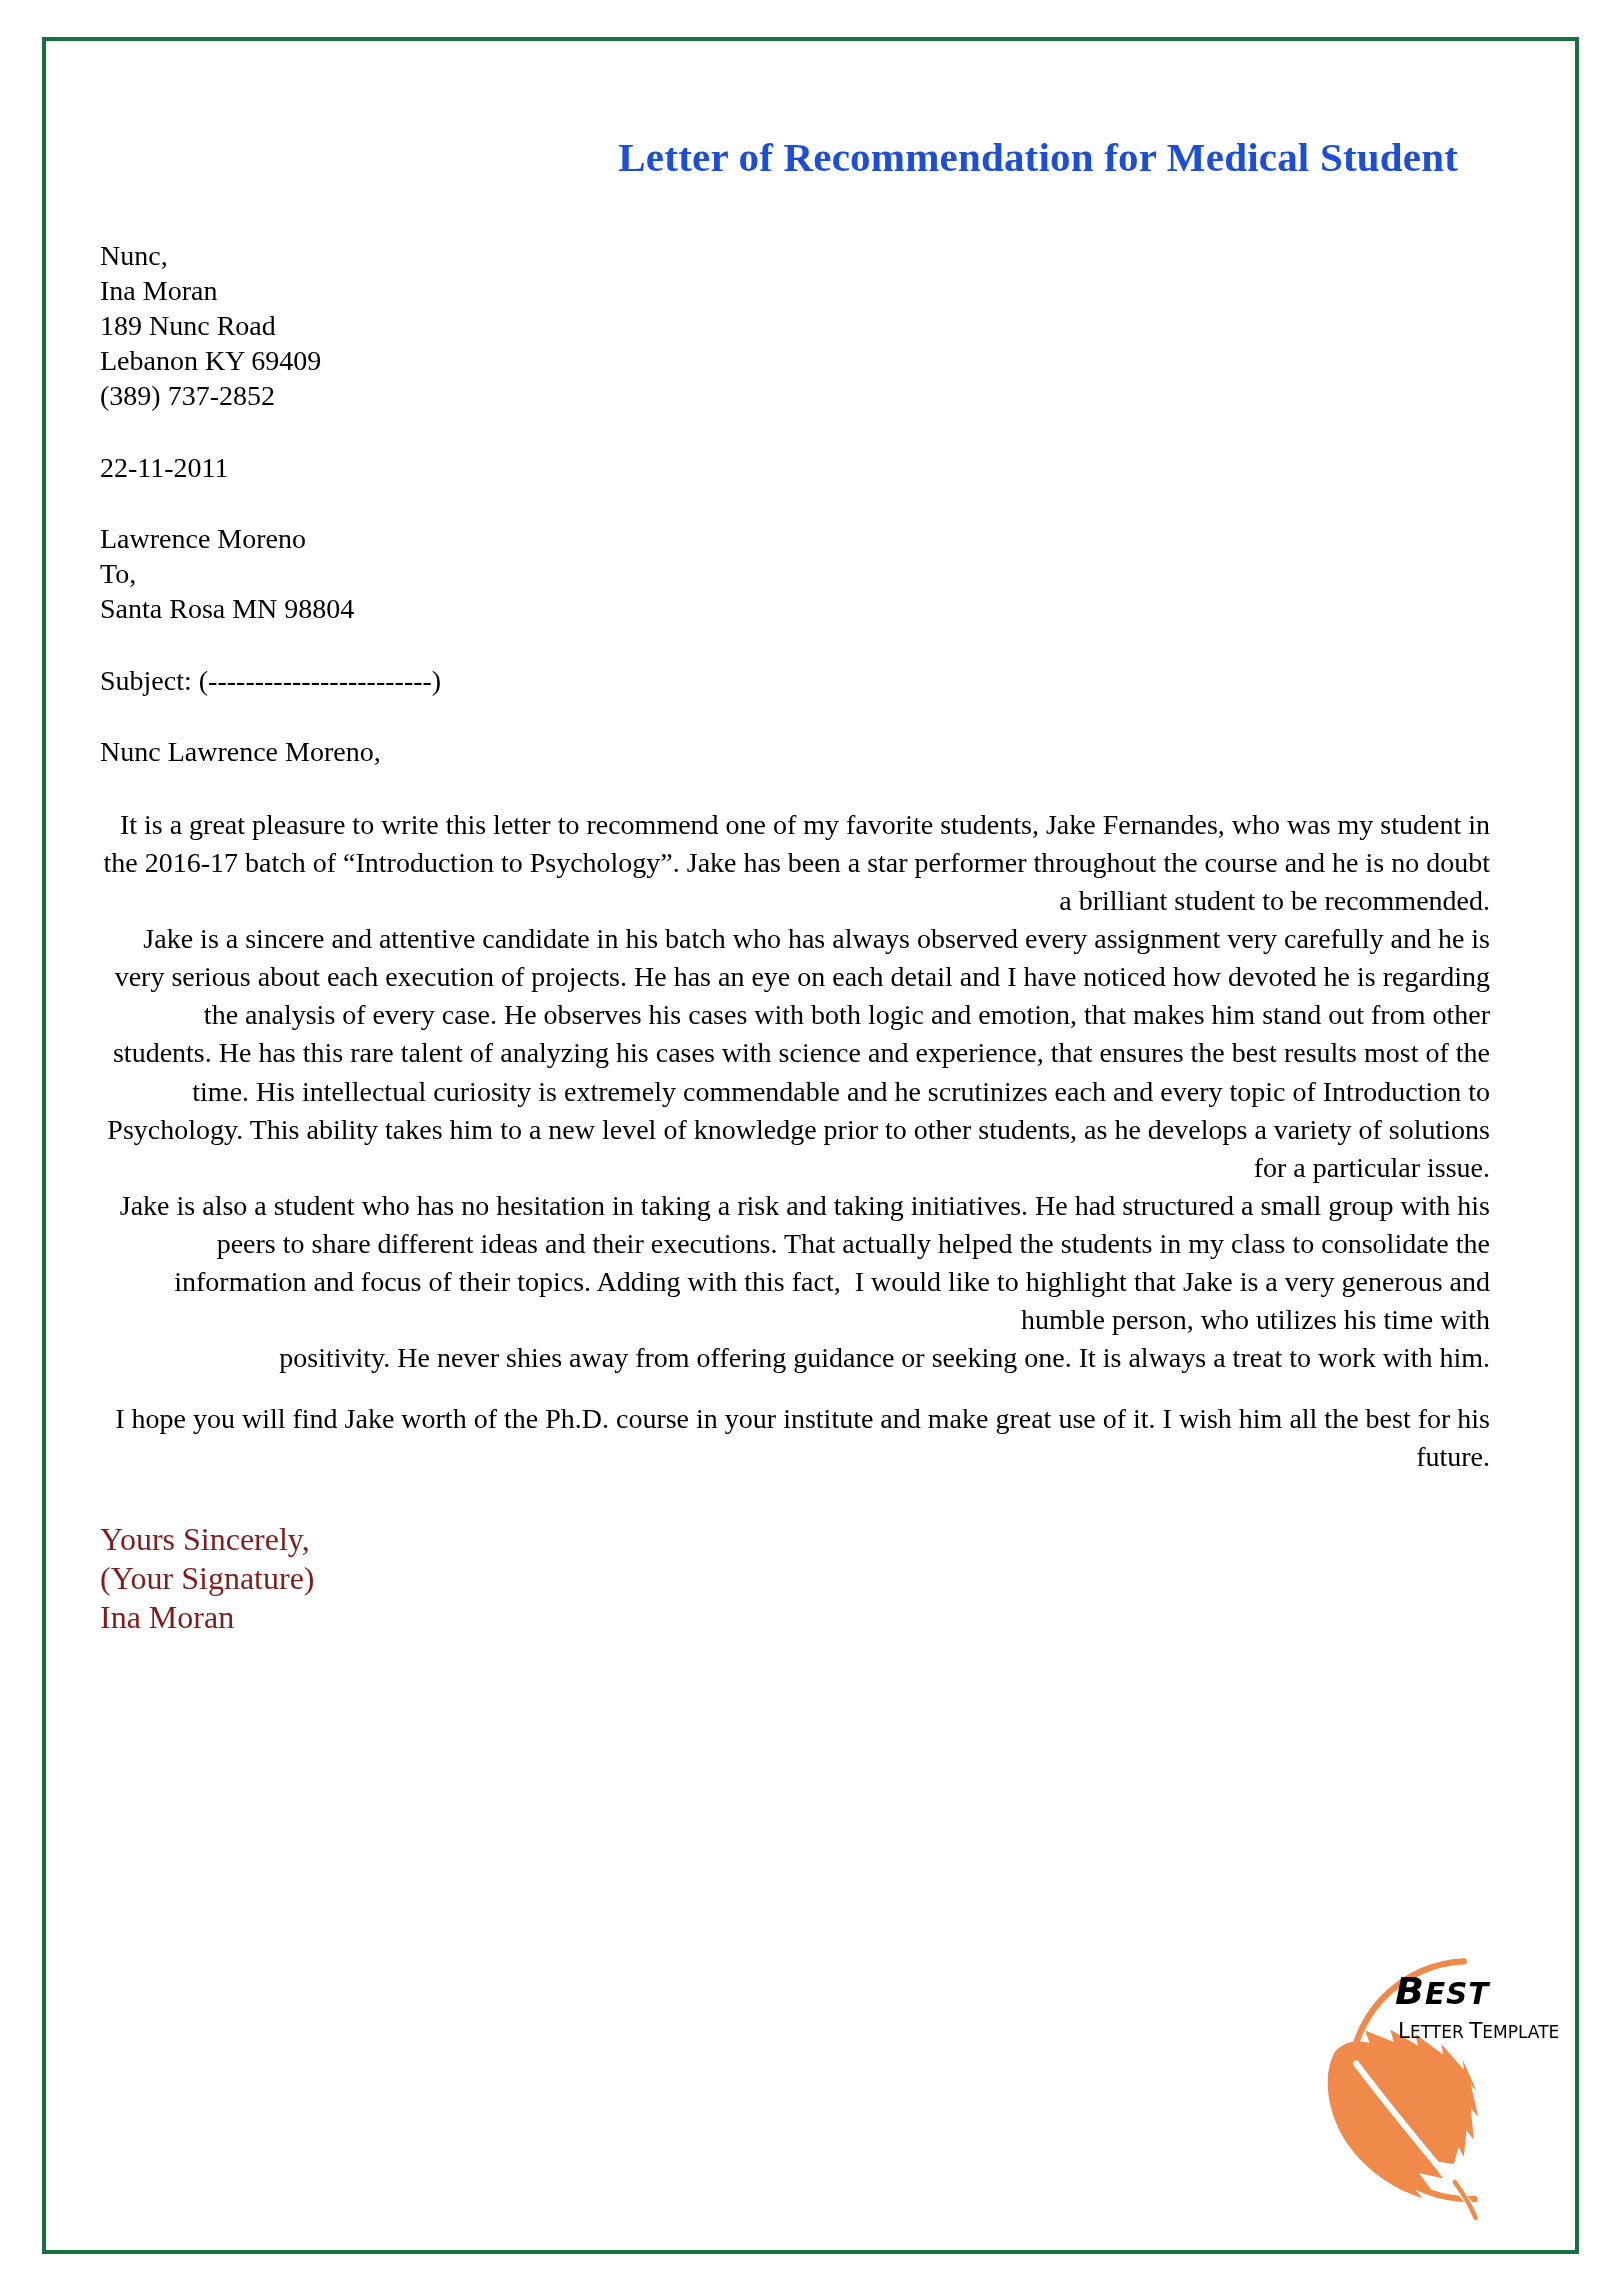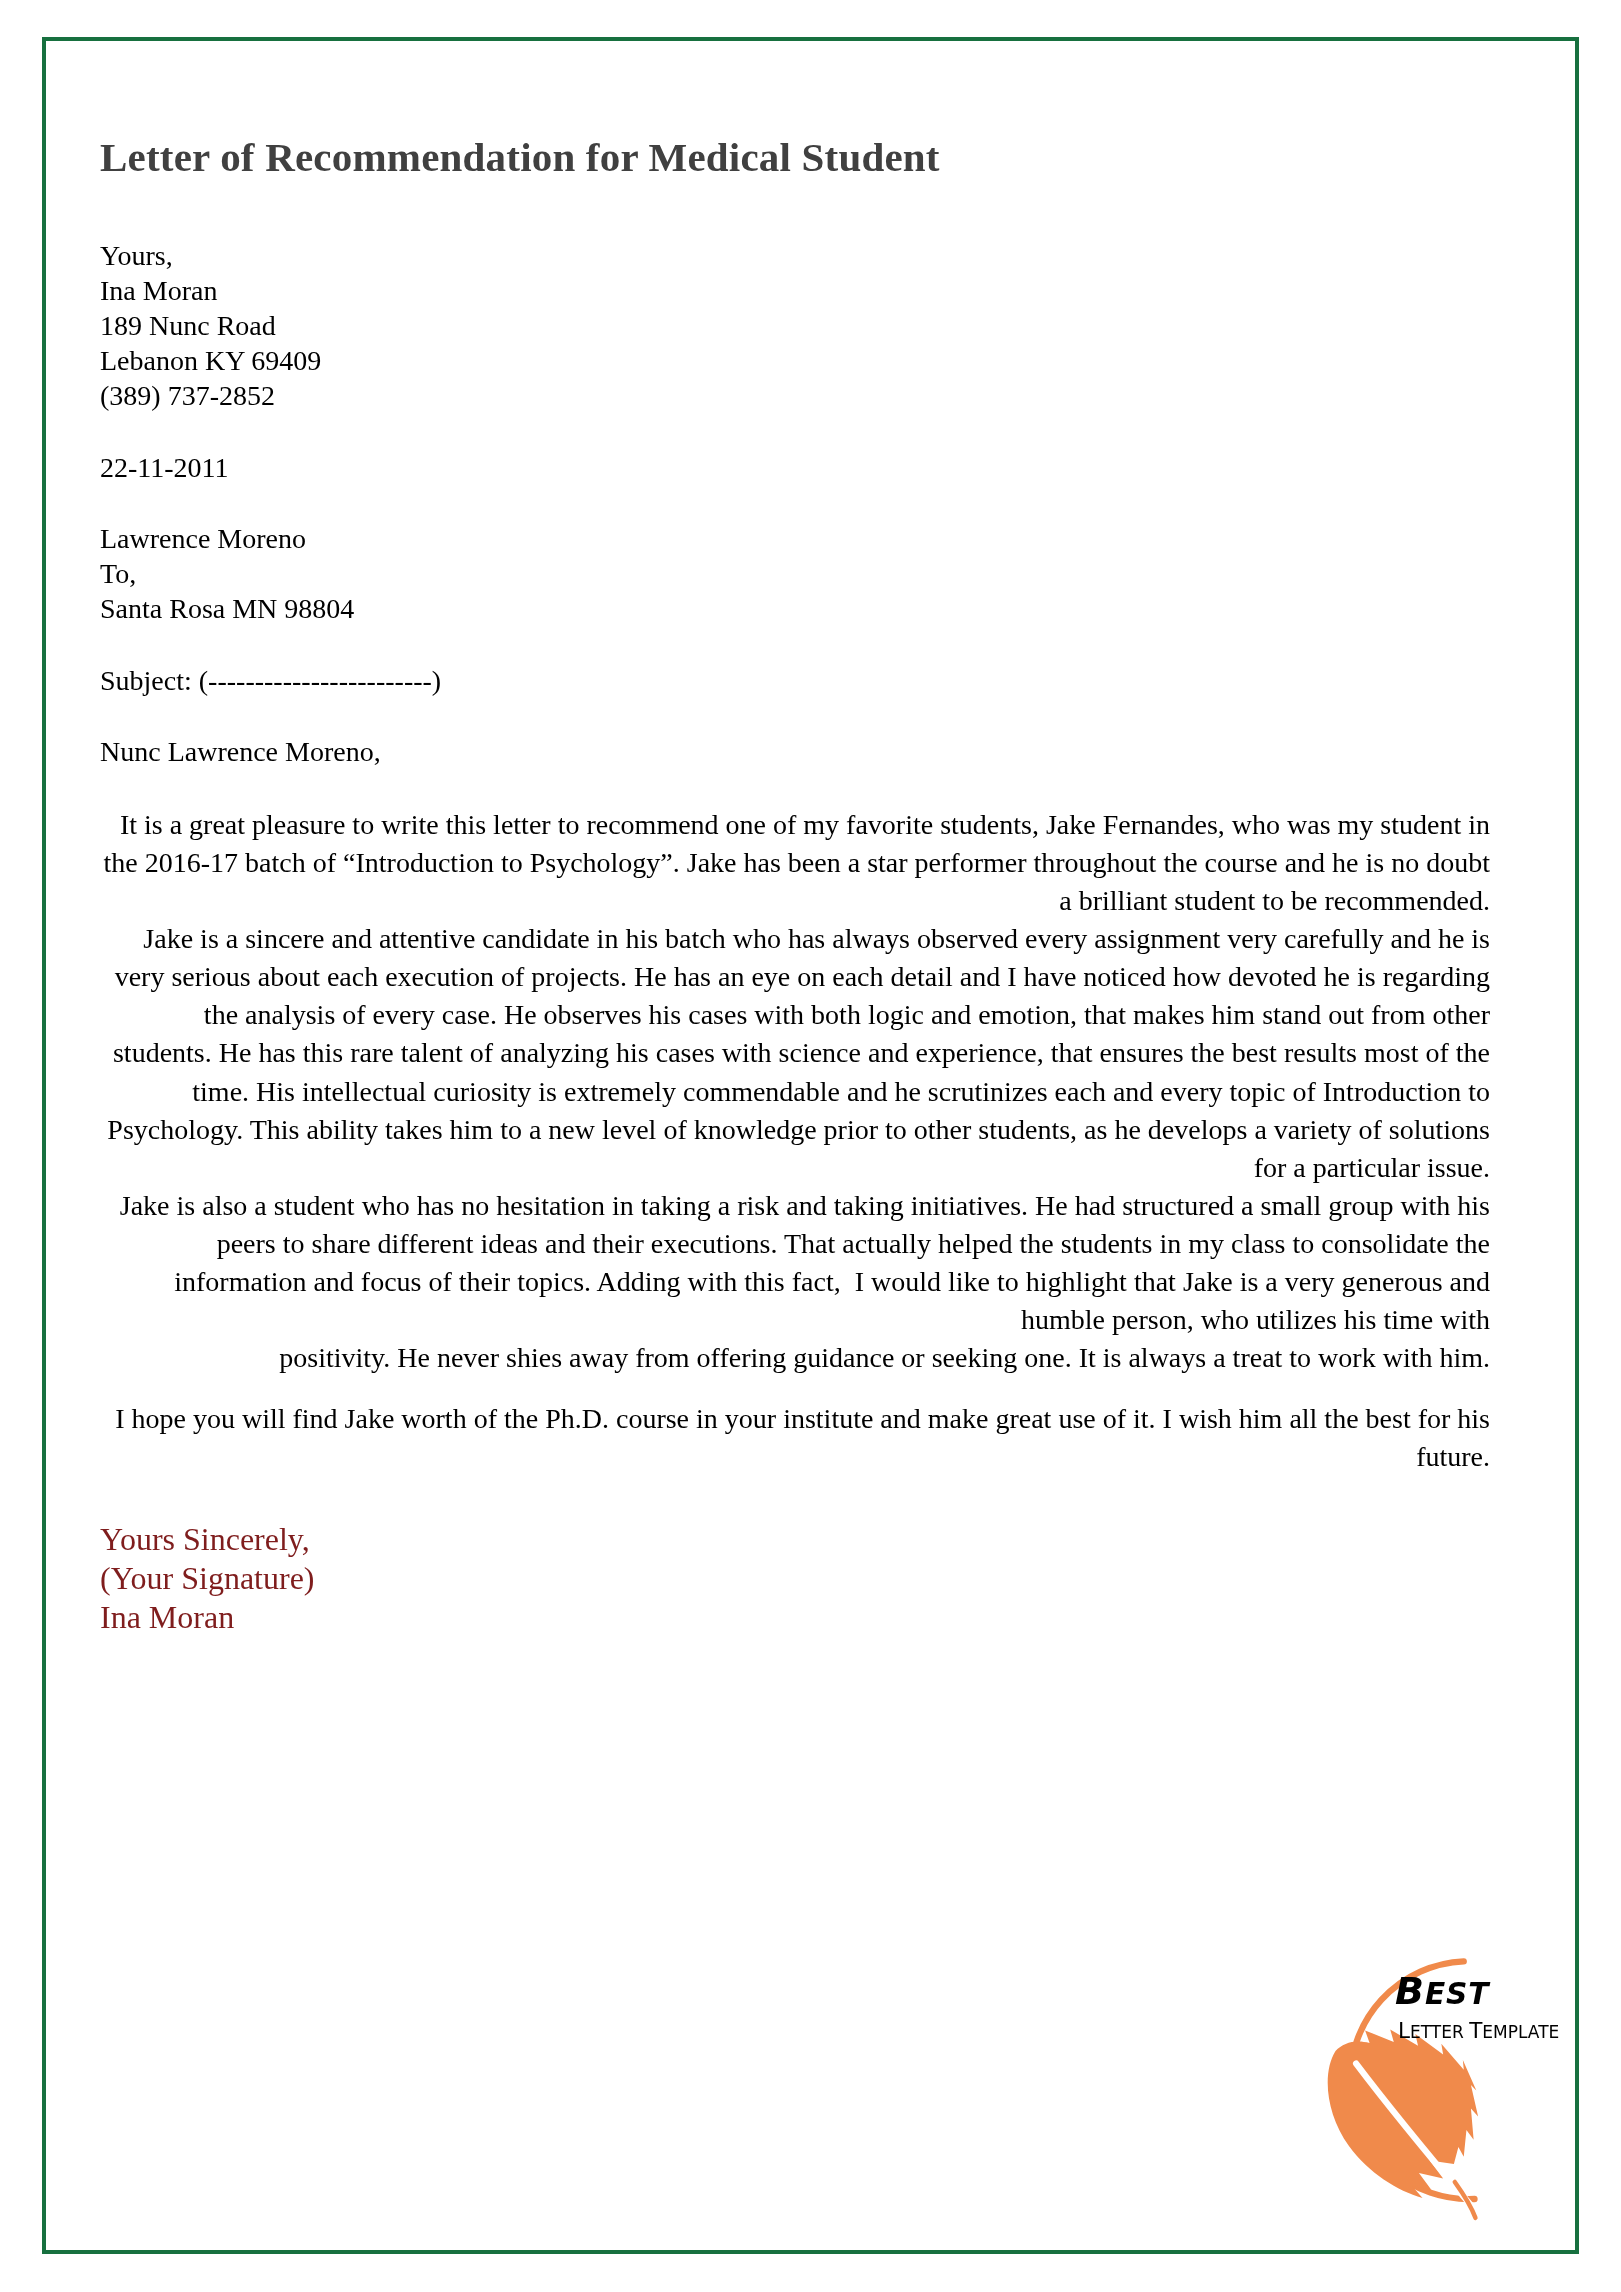--- a/index.html
+++ b/index.html
@@ -36,26 +36,26 @@
 
   
   #content {
     position: absolute;
     left: 100px;
     top: 134px;
     width: 1390px;
   }
 
   #doc-title {
-    text-align: left;
+    text-align: right;
     font-weight: bold;
     font-size: 41px;
     line-height: 1.15;
     letter-spacing: 0.2px;
-    color: #404040;
+    color: #1d4ed8;
     margin: 0 0 57px 0;
     padding-right: 32px;
   }
 
   .addr-block {
     font-size: 28px;
     line-height: 1.0;
     color: #000000;
   }
   .addr-line {
@@ -140,21 +140,21 @@
 
 <div id="page">
 
   <div id="frame"></div>
 
   <div id="content">
 
     <h1 id="doc-title">Letter of Recommendation for Medical Student</h1>
 
     <div class="addr-block">
-      <span class="addr-line">Yours,</span>
+      <span class="addr-line">Nunc,</span>
       <span class="addr-line">Ina Moran</span>
       <span class="addr-line">189 Nunc Road</span>
       <span class="addr-line">Lebanon KY 69409</span>
       <span class="addr-line">(389) 737-2852</span>
     </div>
 
     <div class="gap-md"></div>
 
     <div class="addr-block">
       <span class="addr-line">22-11-2011</span>

